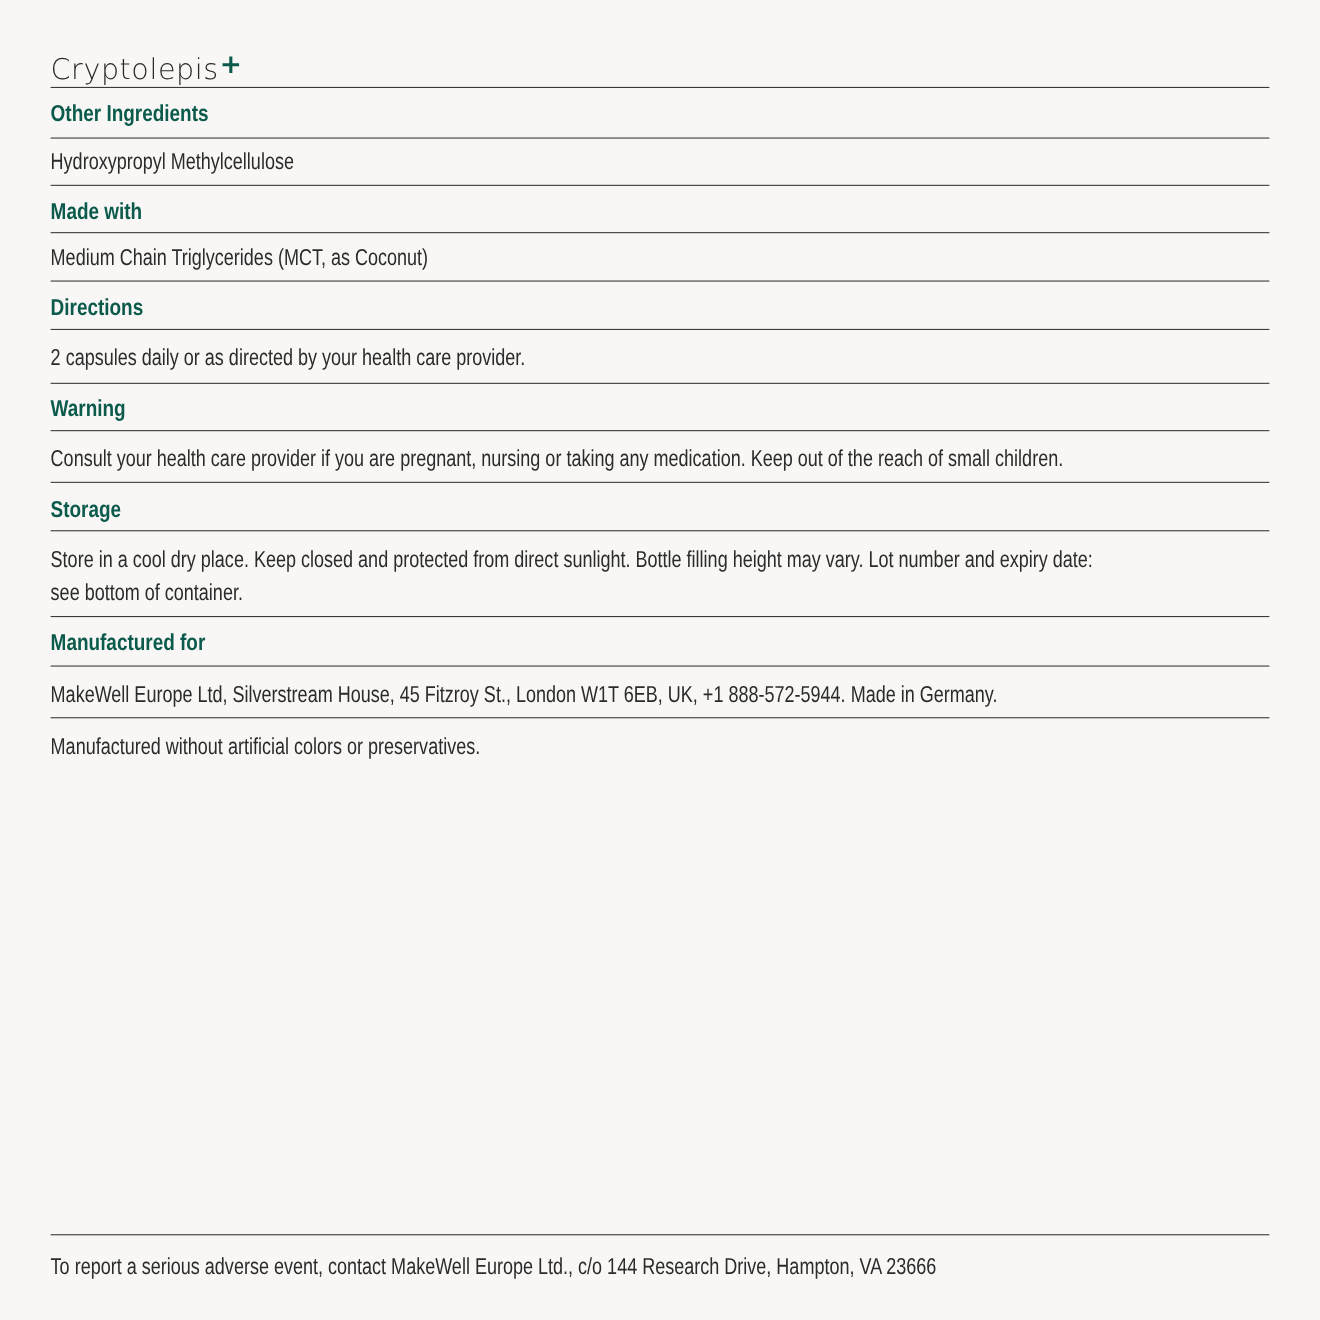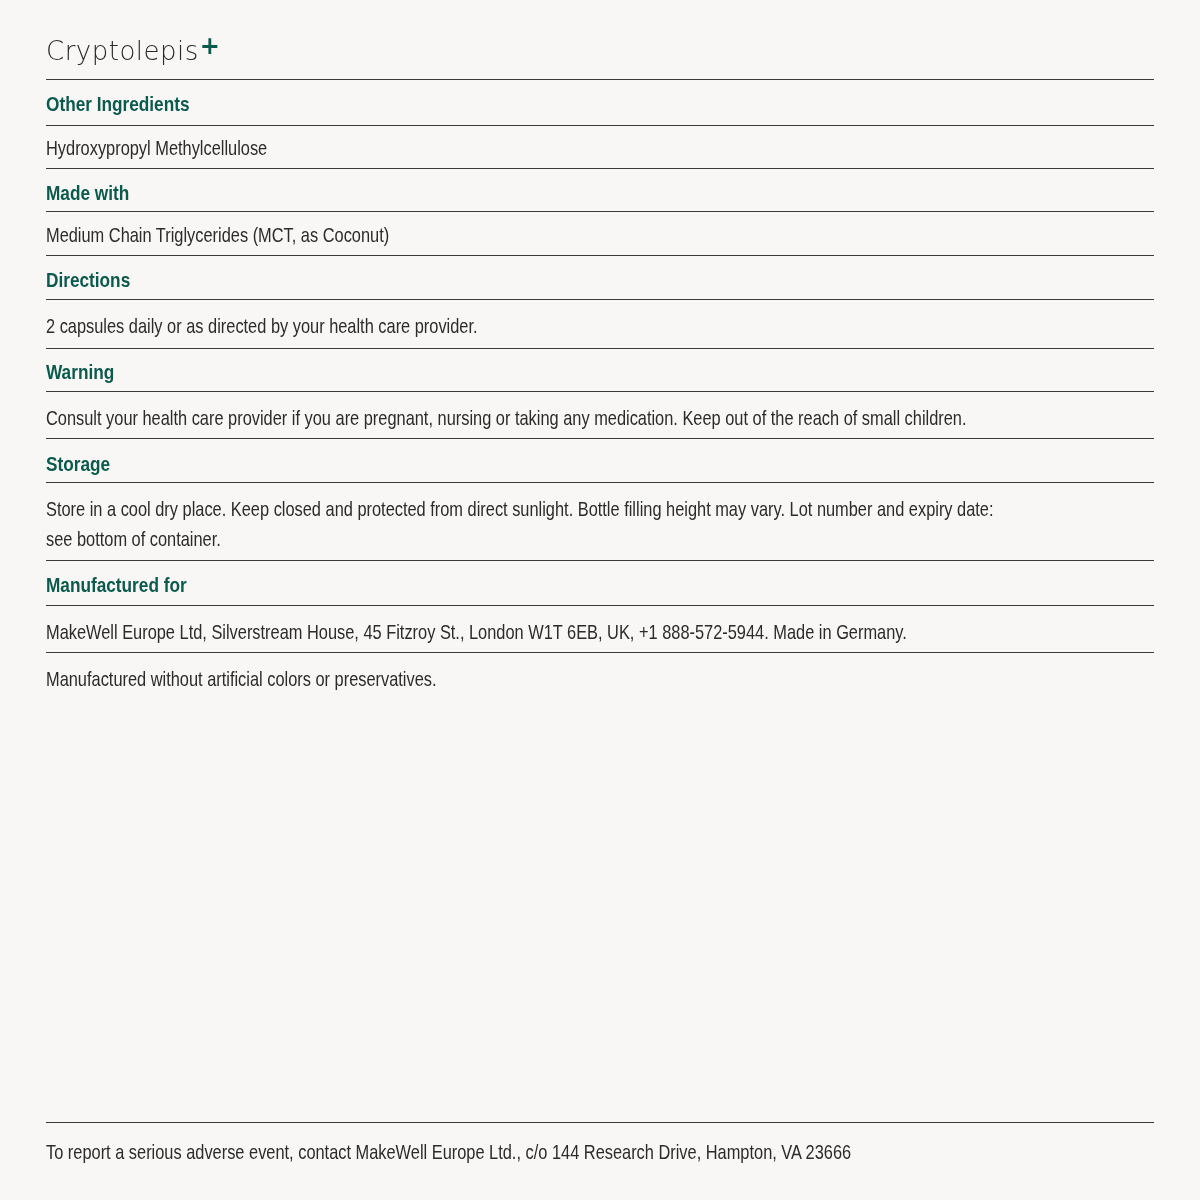--- a/index.html
+++ b/index.html
@@ -11,21 +11,21 @@
       height: 1200px;
       background: #f8f7f5;
       position: relative;
       overflow: hidden;
       font-family: "Liberation Sans", sans-serif;
       color: #2b2b2b;
     }
     .brand {
       position: absolute;
       left: 46px;
-      top: 28px;
+      top: 40px;
       font-family: "DejaVu Sans", sans-serif;
       font-size: 26px;
       font-weight: 300;
       letter-spacing: 0.5px;
       color: #2a2a2a;
       line-height: 36px;
     }
     .brand .plus {
       color: #0b5a4c;
       font-weight: 700;

